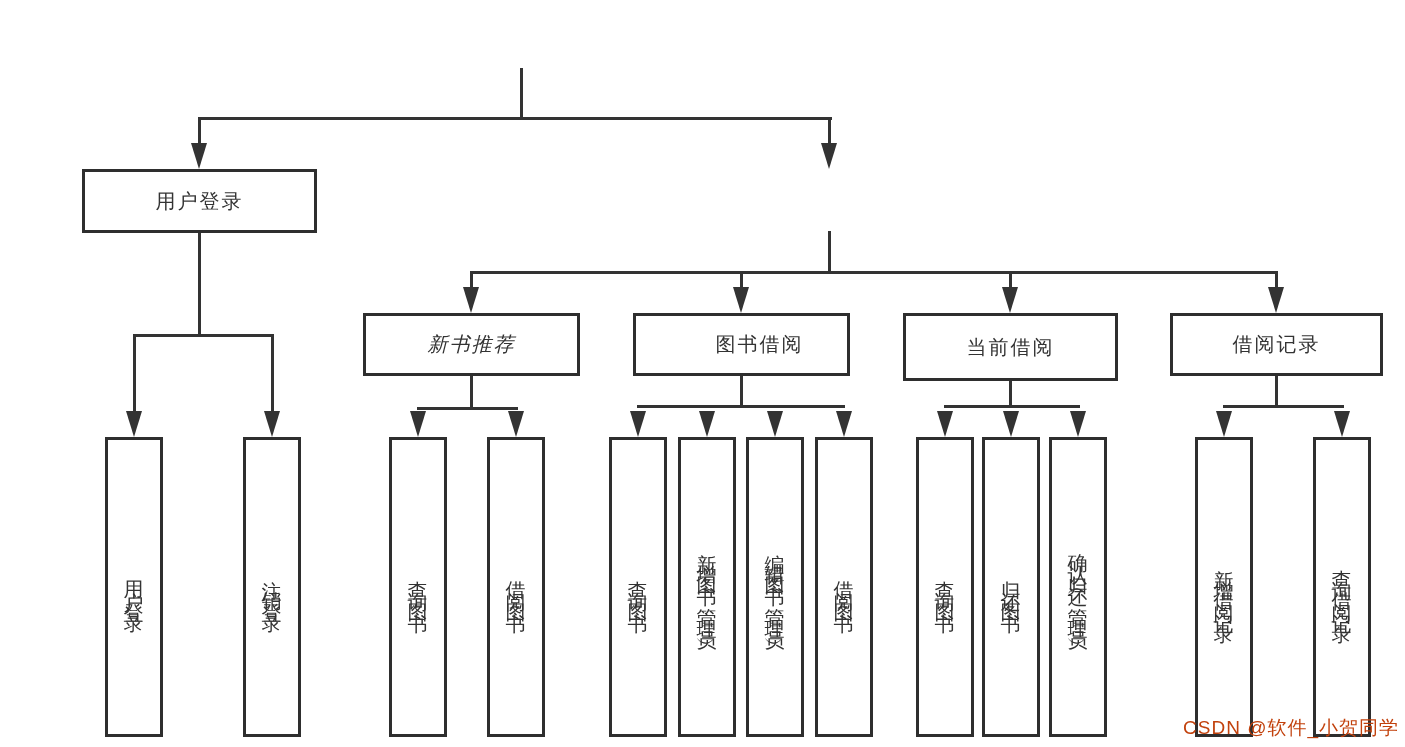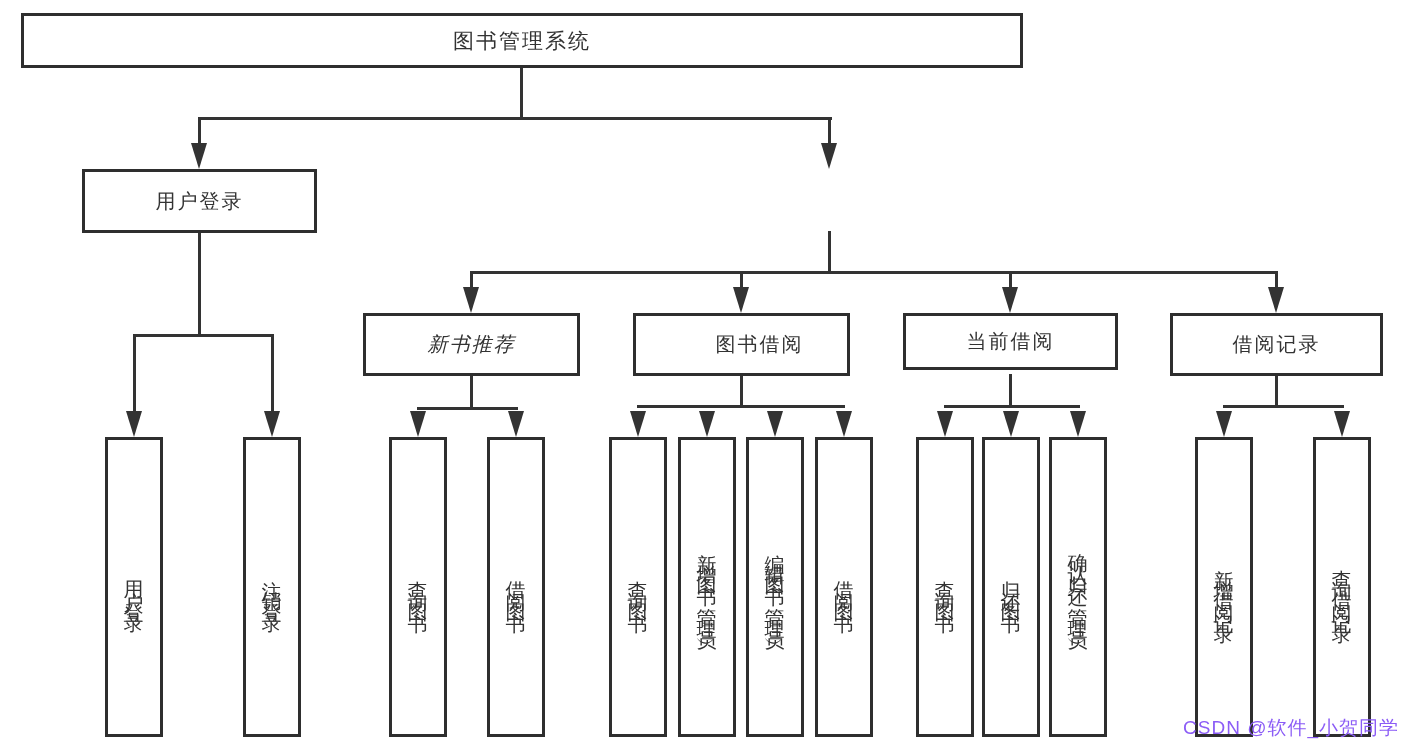--- a/index.html
+++ b/index.html
@@ -23,21 +23,21 @@
     border-top:26px solid #333;
   }
   
   #b-root{left:21px;top:13px;width:1002px;height:55px;font-size:21px;}
   
   #b-user{left:82px;top:169px;width:235px;height:64px;}
   #b-mgmt{left:712px;top:169px;width:235px;height:64px;}
   
   #b-new{left:363px;top:313px;width:217px;height:63px;font-style:italic;}
   #b-borrow{left:633px;top:313px;width:217px;height:63px;padding-left:36px;}
-  #b-cur{left:903px;top:313px;width:215px;height:57px;}
+  #b-cur{left:903px;top:313px;width:215px;height:68px;}
   #b-rec{left:1170px;top:313px;width:213px;height:63px;}
   
   .leaf{top:437px;width:58px;height:300px;}
   #lf-user1{left:105px;} #lf-user2{left:243px;}
   #lf-new1{left:389px;}  #lf-new2{left:487px;}
   #lf-bor1{left:609px;}  #lf-bor2{left:678px;} #lf-bor3{left:746px;} #lf-bor4{left:815px;}
   #lf-cur1{left:916px;}  #lf-cur2{left:982px;} #lf-cur3{left:1049px;}
   #lf-rec1{left:1195px;} #lf-rec2{left:1313px;}
   
   #l1{left:520px;top:68px;width:3px;height:50px;}
@@ -72,21 +72,21 @@
   
   #l19{left:1009px;top:374px;width:3px;height:34px;}
   #l20{left:944px;top:405px;width:136px;height:3px;}
   #a15{left:937px;top:411px;} #a16{left:1003px;top:411px;} #a17{left:1070px;top:411px;}
   
   #l21{left:1275px;top:374px;width:3px;height:34px;}
   #l22{left:1223px;top:405px;width:121px;height:3px;}
   #a18{left:1216px;top:411px;} #a19{left:1334px;top:411px;}
   
   #wm{
-    position:absolute;right:6px;top:715px;font-size:19px;color:#8b5cf6;
+    position:absolute;right:6px;top:715px;font-size:19px;color:#c2410c;
     letter-spacing:1px;z-index:10;white-space:nowrap;
   }
 </style>
 </head>
 <body>
 
 <div id="stage">
 
   <div class="vl" id="l1"></div>
   <div class="hl" id="l2"></div>
@@ -124,21 +124,20 @@
   <div class="ar" id="a11"></div>
   <div class="ar" id="a12"></div>
   <div class="ar" id="a13"></div>
   <div class="ar" id="a14"></div>
   <div class="ar" id="a15"></div>
   <div class="ar" id="a16"></div>
   <div class="ar" id="a17"></div>
   <div class="ar" id="a18"></div>
   <div class="ar" id="a19"></div>
 
-  <div class="box" id="b-root">图书管理系统</div>
 
   <div class="box" id="b-user">用户登录</div>
 
   <div class="box" id="b-new">新书推荐</div>
   <div class="box" id="b-borrow">图书借阅</div>
   <div class="box" id="b-cur">当前借阅</div>
   <div class="box" id="b-rec">借阅记录</div>
 
   <div class="box vbox leaf" id="lf-user1">用户登录</div>
   <div class="box vbox leaf" id="lf-user2">注销登录</div>

